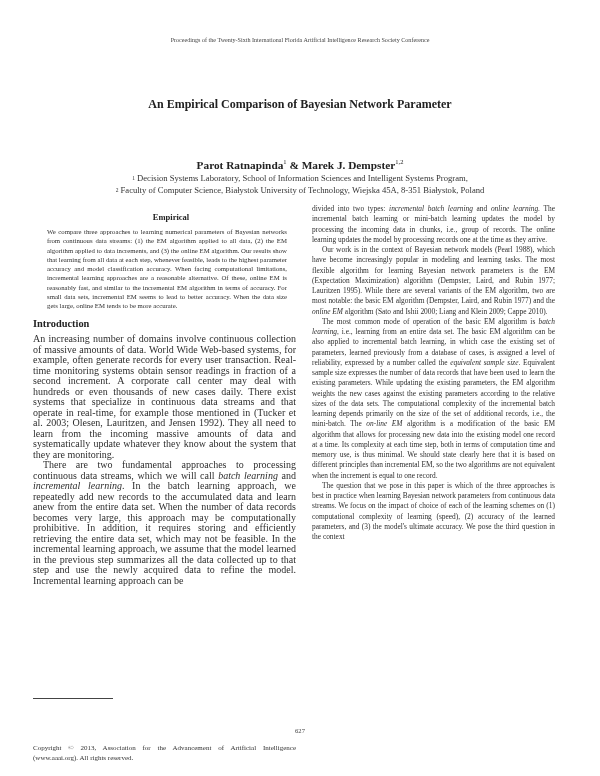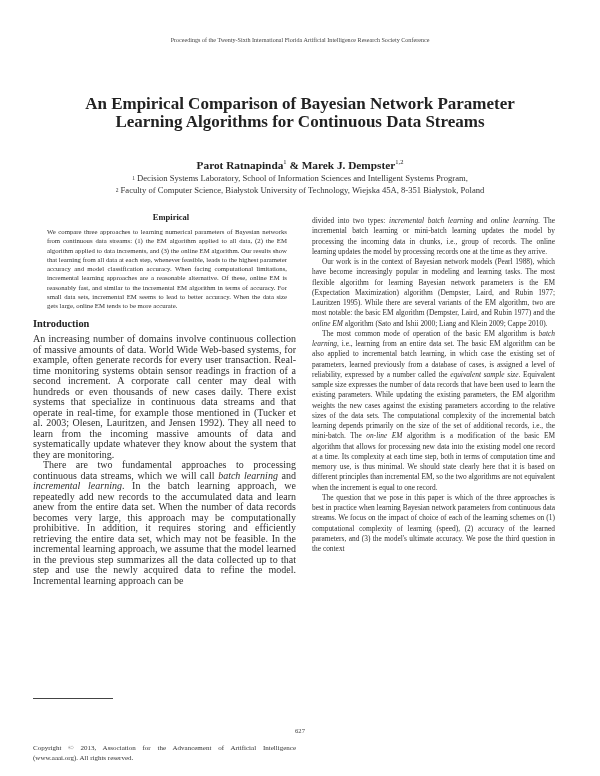--- a/index.html
+++ b/index.html
@@ -1,45 +1,44 @@
 <!DOCTYPE html>
 <html><head>
 <meta charset="utf-8">
 <style>
   html, body { margin:0; padding:0; background:#fff; }
   body { width:600px; height:776px; position:relative; overflow:hidden;
          font-family:"Liberation Serif", "DejaVu Serif", serif; color:#2a2a2a; }
   .abs { position:absolute; }
   .proc { top:37px; left:0; width:600px; text-align:center; font-size:6.1px; color:#444; }
-  .title { top:95px; left:0; width:600px; text-align:center; font-size:17px; font-weight:bold; line-height:18px; color:#222; }
+  .title { top:95px; left:0; width:600px; text-align:center; font-size:12px; font-weight:bold; line-height:18px; color:#222; }
   .authors { top:159px; left:0; width:600px; text-align:center; font-size:11.3px; font-weight:bold; color:#222; }
   .authors sup { font-size:6.5px; font-weight:normal; vertical-align:top; position:relative; top:-1px; }
   .affil { top:173px; left:0; width:600px; text-align:center; font-size:8.6px; line-height:11.7px; color:#333; }
   .affil sup { font-size:5.5px; vertical-align:top; }
   .col { font-size:7.55px; line-height:10.5px; text-align:justify; color:#2e2e2e; }
   .col p { margin:0; text-indent:10px; }
   .col p.noind { text-indent:0; }
   .abs-head { top:212px; left:46px; width:250px; text-align:center; font-size:8.5px; font-weight:bold; color:#222; }
   .abstract { top:227px; left:47px; width:240px; font-size:6.75px; line-height:9.3px; }
   .intro-head { top:318px; left:33px; width:263px; font-size:10.4px; font-weight:bold; color:#222; }
   .left { top:334px; left:33px; width:263px; font-size:10px; line-height:10.5px; }
-  .right { top:216px; left:312px; width:243px; font-size:7.4px; line-height:10.25px; }
+  .right { top:204px; left:312px; width:243px; font-size:7.4px; line-height:10.25px; }
   .rule { top:698px; left:33px; width:80px; height:0; border-top:0.8px solid #444; }
   .copyright { top:702px; left:33px; width:263px; font-size:7px; line-height:9.5px; color:#333; text-align:justify;margin-top:42px; }
   .pagenum { top:727px; left:0; width:600px; text-align:center; font-size:6.6px; color:#444; }
   em { font-style:italic; }
 </style>
 </head>
 <body>
 
 <div class="abs proc">Proceedings of the Twenty-Sixth International Florida Artificial Intelligence Research Society Conference</div>
 
 <div class="abs title">
   <div>An Empirical Comparison of Bayesian Network Parameter</div>
-  <div>Learning Algorithms for Continuous Data Streams</div>
 </div>
 
 <div class="abs authors">
   <span>Parot Ratnapinda</span><sup>1</sup><span style="white-space:pre"> &amp; </span><span>Marek J. Dempster</span><sup>1,2</sup>
 </div>
 
 <div class="abs affil">
   <div><sup>1</sup> <span>Decision Systems Laboratory, School of Information Sciences and Intelligent Systems Program,</span></div>
   <div><sup>2</sup> <span>Faculty of Computer Science, Białystok University of Technology, Wiejska 45A, 8-351 Białystok, Poland</span></div>
 </div>

